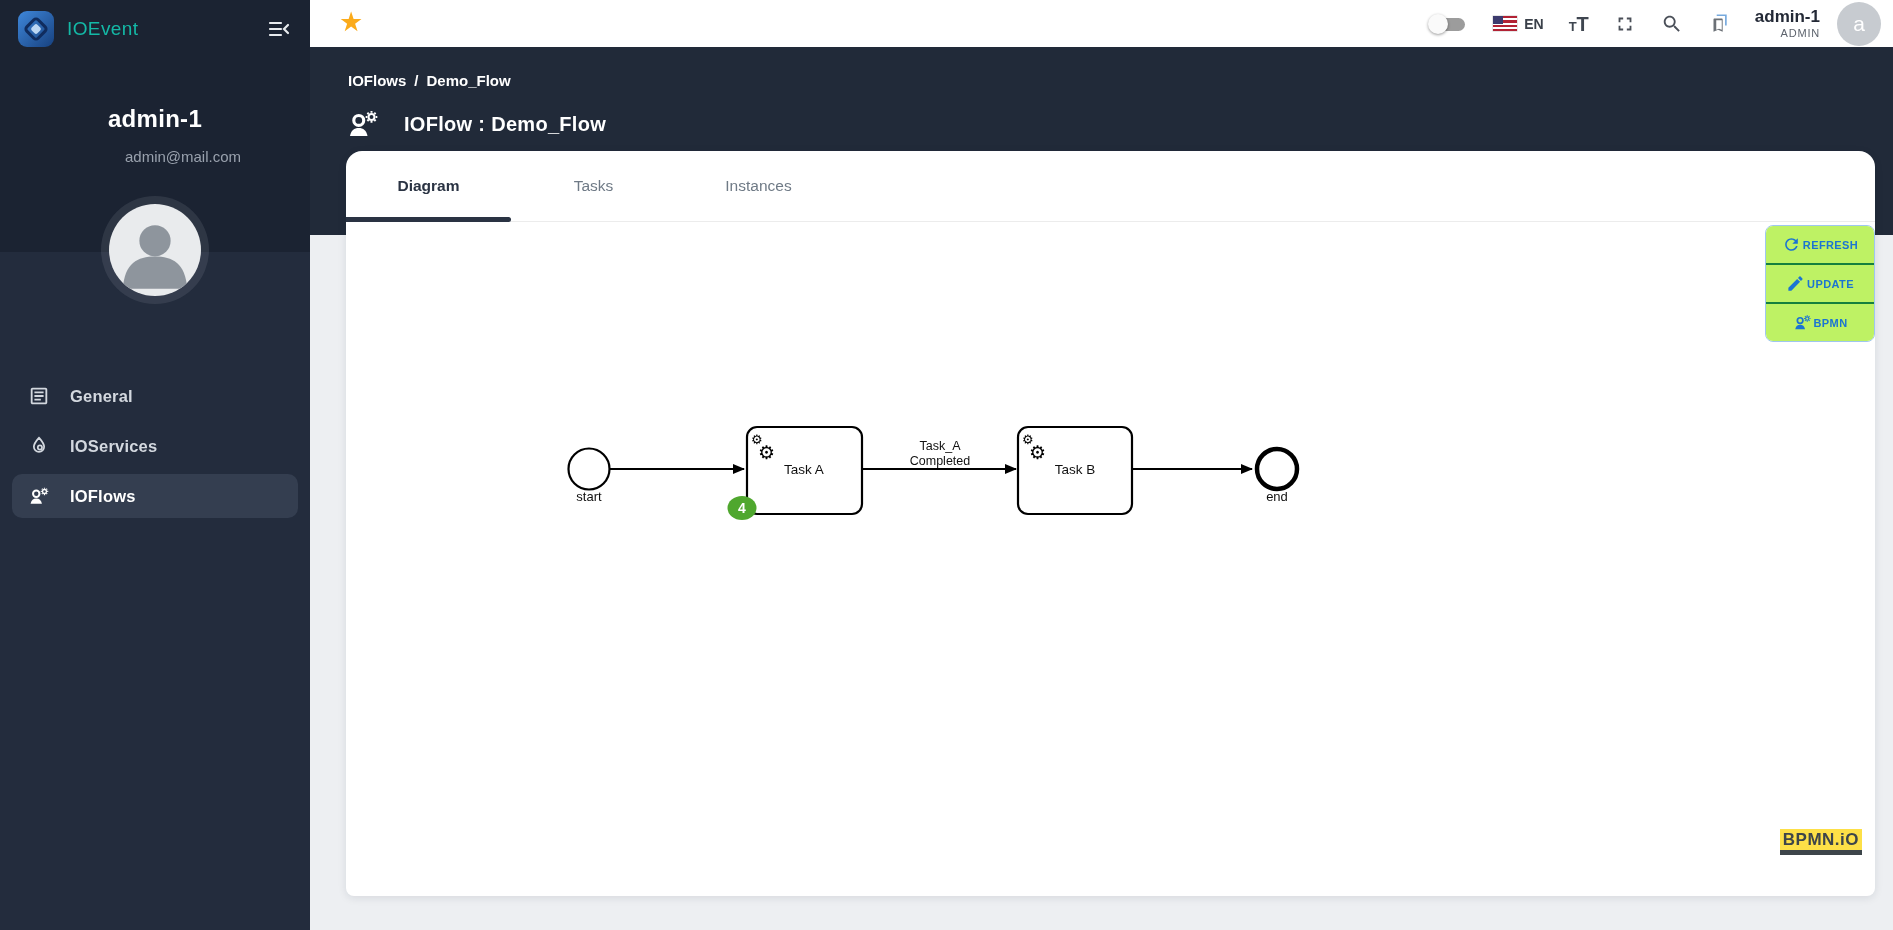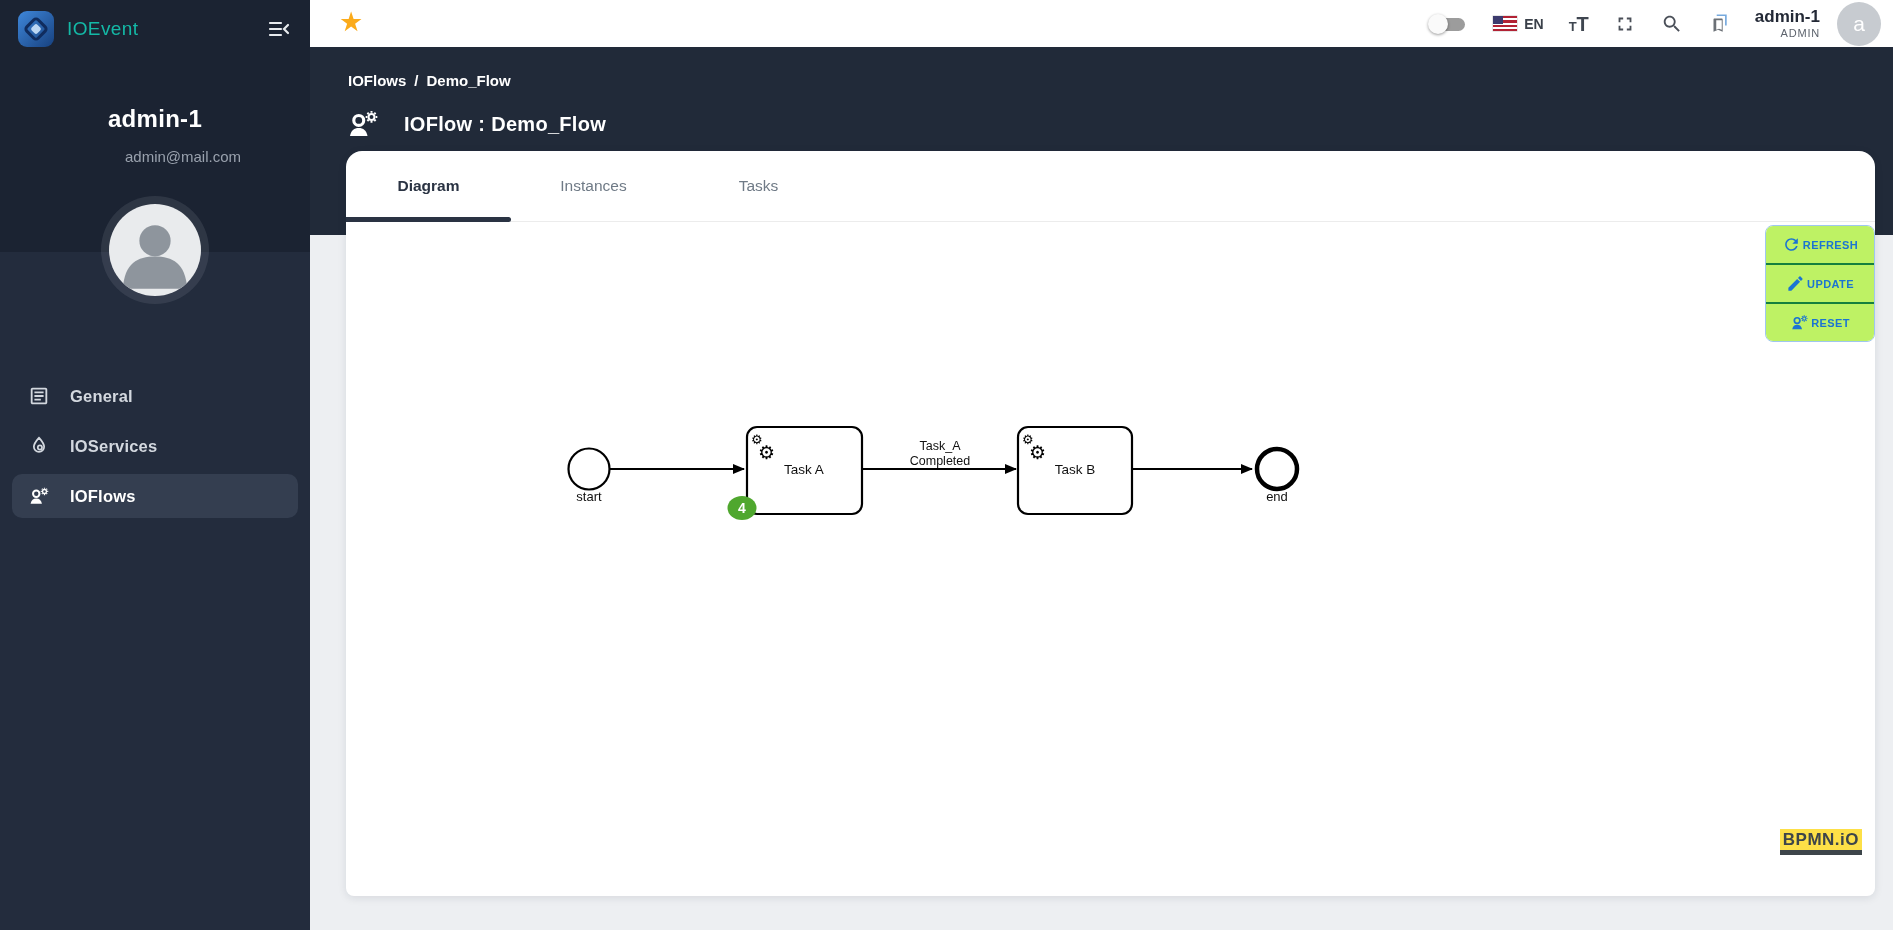--- a/index.html
+++ b/index.html
@@ -200,22 +200,22 @@
         </g>
       </svg>
     </span>
     <span class="page-title">IOFlow : Demo_Flow</span>
   </div>
 </div>
 
 <div id="card">
   <div class="tabbar">
     <div class="tab active">Diagram</div>
+    <div class="tab">Tasks</div>
     <div class="tab">Instances</div>
-    <div class="tab">Tasks</div>
     <div class="tab-indicator"></div>
   </div>
 
   <div class="canvas">
 
     <div class="actions">
       <div class="action-btn">
         <span class="ic">
           <svg viewBox="0 0 24 24" width="19" height="19" fill="currentColor">
             <path d="M17.65 6.35C16.2 4.9 14.21 4 12 4c-4.42 0-7.99 3.58-7.99 8s3.57 8 7.99 8c3.73 0 6.84-2.55 7.73-6h-2.08c-.82 2.33-3.04 4-5.65 4-3.31 0-6-2.69-6-6s2.69-6 6-6c1.66 0 3.14.69 4.22 1.78L13 11h7V4l-2.35 2.35z"></path>
@@ -235,21 +235,21 @@
         <span class="ic">
           <svg viewBox="0 0 24 24" width="19" height="19">
             <circle cx="9" cy="9.5" r="3.5" fill="none" stroke="currentColor" stroke-width="2.2"></circle>
             <path d="M2.8 20.5 C3.5 16.6 5.8 14.8 9 14.8 C12.2 14.8 14.5 16.6 15.2 20.5 Z" fill="currentColor"></path>
             <g stroke="currentColor" stroke-width="1.4">
               <circle cx="18" cy="7" r="2.1" fill="none"></circle>
               <path d="M20.9 7h1.2M15.1 7h-1.2M18 4.1V2.9M18 9.9v1.2M20.05 4.95l.85-.85M15.95 9.05l-.85.85M20.05 9.05l.85.85M15.95 4.95l-.85-.85"></path>
             </g>
           </svg>
         </span>
-        <span class="lb">RESET</span>
+        <span class="lb">BPMN</span>
       </div>
     </div>
 
     <svg class="bpmn-svg" width="1529" height="674" viewBox="0 0 1529 674" font-family="Liberation Sans, sans-serif">
       <defs>
         <marker id="arrow" markerUnits="userSpaceOnUse" markerWidth="12" markerHeight="10" refX="11" refY="5" orient="auto">
           <path d="M0 0 L12 5 L0 10 Z" fill="#000"></path>
         </marker>
       </defs>
 

